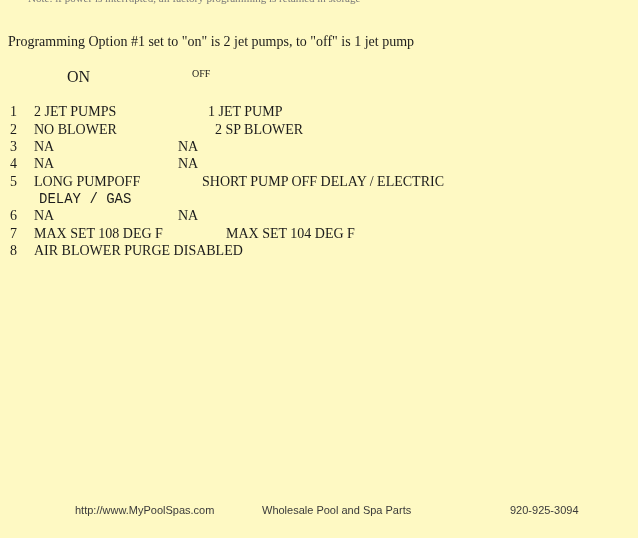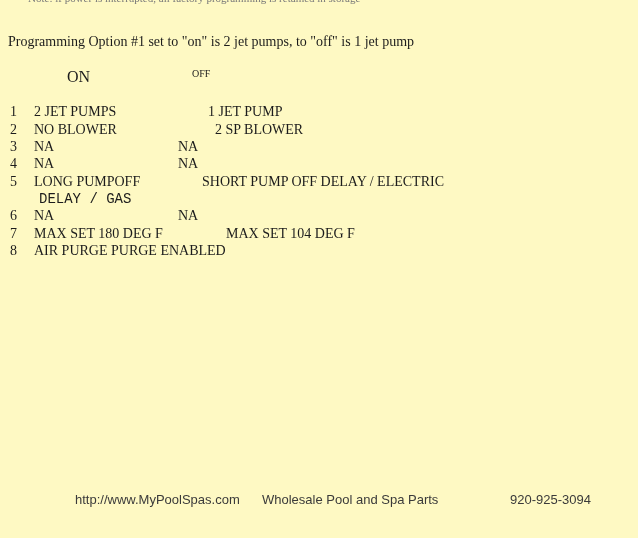--- a/index.html
+++ b/index.html
@@ -59,23 +59,23 @@
     height: 17px;
     font-size: 14px;
     white-space: nowrap;
   }
   .row .num { position: absolute; left: 10px; }
   .row .on  { position: absolute; left: 34px; }
   .row .off { position: absolute; }
   .row .on2 { position: absolute; left: 39px; font-family: Liberation Mono, monospace; }
   .footer-item {
     position: absolute;
-    top: 492px;
+    top: 504px;
     font-family: "Liberation Sans", sans-serif;
-    font-size: 13px;
+    font-size: 11px;
     color: #3a3a3a;
     white-space: nowrap;
   }
   .f-url     { left: 75px;  }
   .f-company { left: 262px; }
   .f-phone   { left: 510px; }
 </style>
 </head>
 <body>
 
@@ -125,26 +125,26 @@
   </div>
 
   <div class="row" style="top:208px">
     <span class="num">6</span>
     <span class="on">NA</span>
     <span class="off" style="left:178px">NA</span>
   </div>
 
   <div class="row" style="top:226px">
     <span class="num">7</span>
-    <span class="on">MAX SET 180 DEG F</span>
+    <span class="on">MAX SET 108 DEG F</span>
     <span class="off" style="left:226px">MAX SET 104 DEG F</span>
   </div>
 
   <div class="row" style="top:243px">
     <span class="num">8</span>
-    <span class="on">AIR PURGE PURGE ENABLED</span>
+    <span class="on">AIR BLOWER PURGE DISABLED</span>
   </div>
 
   <div class="footer-item f-url">http://www.MyPoolSpas.com</div>
   <div class="footer-item f-company">Wholesale Pool and Spa Parts</div>
   <div class="footer-item f-phone">920-925-3094</div>
 
 </div>
 
 </body></html>

